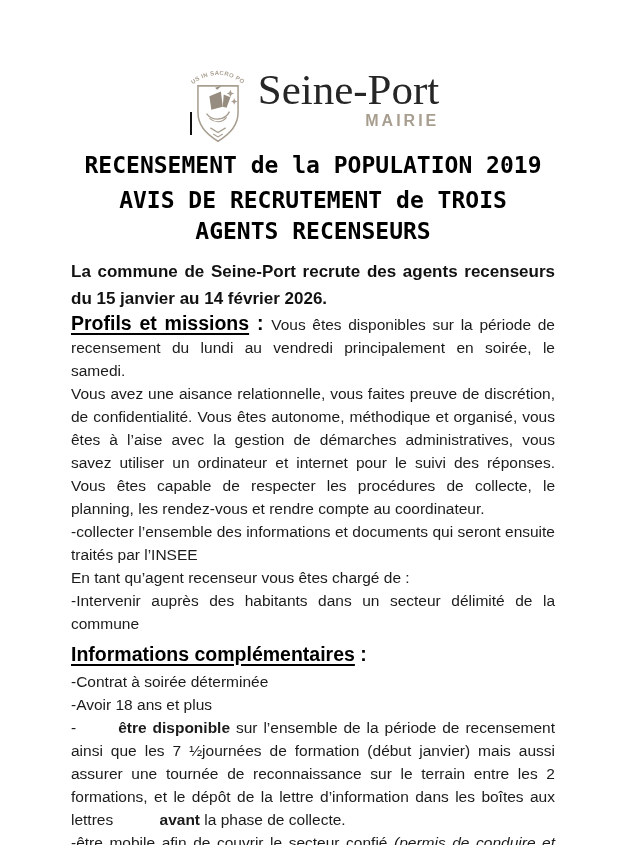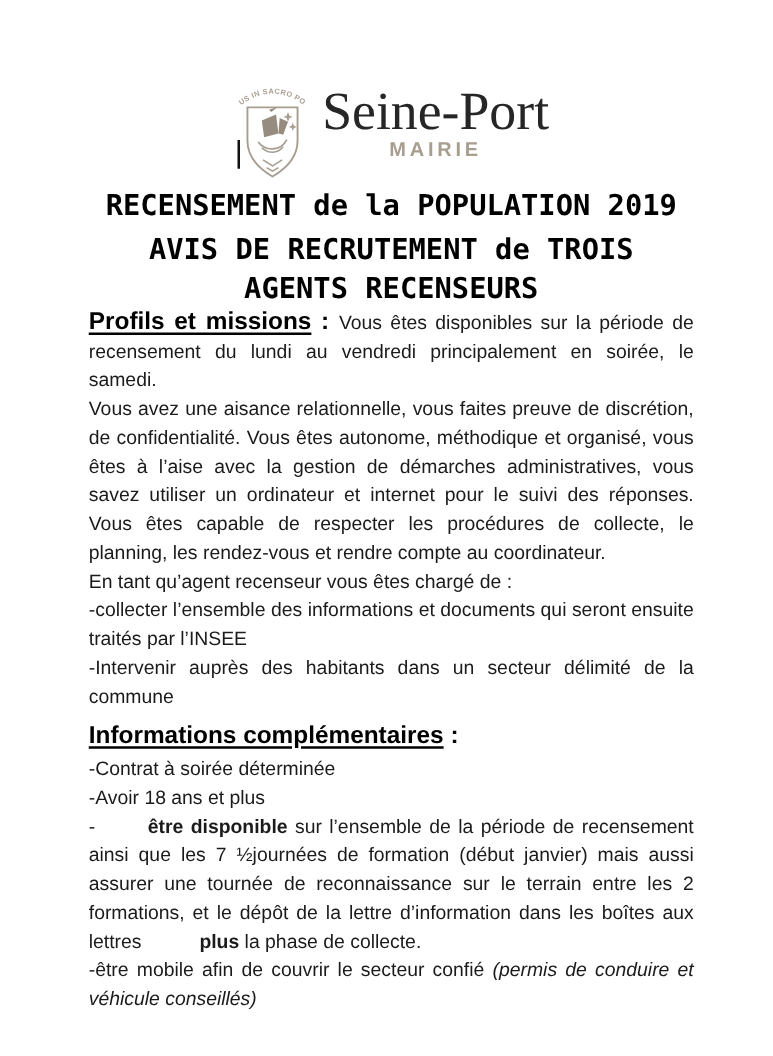--- a/index.html
+++ b/index.html
@@ -22,21 +22,21 @@
   
   .logo-row{display:flex;justify-content:center;align-items:flex-start;gap:9px;margin-top:62px;}
   .crest{color:var(--taupe);}
   .wordmark-col{margin-top:6px;}
   .wordmark{
     font-family:"Liberation Serif",serif;
     font-size:43px;line-height:1;color:#262626;letter-spacing:0;
   }
   .mairie{
     font-size:16px;font-weight:bold;letter-spacing:3px;
-    color:var(--taupe);text-align:center;margin-top:1px;
+    color:var(--taupe);text-align:right;margin-top:1px;
   }
   .text-cursor{position:absolute;left:190px;top:112px;width:2px;height:23px;background:#111;}
   
   .title-mono{
     font-family:"DejaVu Sans Mono",monospace;
     font-weight:bold;font-size:23px;line-height:1.32;
     text-align:center;color:#000;
   }
   .title-1{margin-top:4px;}
   .title-2{margin-top:5px;}
@@ -91,26 +91,27 @@
     </div>
   </div>
   <div class="text-cursor"></div>
 
   <div class="title-mono title-1">RECENSEMENT de la POPULATION 2019</div>
   <div class="title-mono title-2">
     <div>AVIS DE RECRUTEMENT de TROIS</div>
     <div>AGENTS RECENSEURS</div>
   </div>
 
+  <p class="intro">La commune de Seine-Port recrute des agents recenseurs du 15 janvier au 14 février 2026.</p>
 
   <p class="body sect"><span class="h-inline">Profils et missions</span><span class="h-sep"> : </span><span>Vous êtes disponibles sur la période de recensement du lundi au vendredi principalement en soirée, le samedi.</span></p>
   <p class="body">Vous avez une aisance relationnelle, vous faites preuve de discrétion, de confidentialité. Vous êtes autonome, méthodique et organisé, vous êtes à l’aise avec la gestion de démarches administratives, vous savez utiliser un ordinateur et internet pour le suivi des réponses. Vous êtes capable de respecter les procédures de collecte, le planning, les rendez-vous et rendre compte au coordinateur.</p>
+  <p class="body">-collecter l’ensemble des informations et documents qui seront ensuite traités par l’INSEE</p>
   <p class="body">En tant qu’agent recenseur vous êtes chargé de :</p>
-  <p class="body">-collecter l’ensemble des informations et documents qui seront ensuite traités par l’INSEE</p>
   <p class="body">-Intervenir auprès des habitants dans un secteur délimité de la commune</p>
 
   <p class="sect-heading"><span class="h-inline">Informations complémentaires</span><span> :</span></p>
   <p class="body">-Contrat à soirée déterminée</p>
   <p class="body">-Avoir 18 ans et plus</p>
-  <p class="body"><span>-</span><b class="seg">être disponible</b><span> sur l’ensemble de la période de recensement ainsi que les 7 ½journées de formation (début janvier) mais aussi assurer une tournée de reconnaissance sur le terrain entre les 2 formations, et le dépôt de la lettre d’information dans les boîtes aux lettres </span><b class="seg">plus</b><span> la phase de collecte.</span></p>
+  <p class="body"><span>-</span><b class="seg">être disponible</b><span> sur l’ensemble de la période de recensement ainsi que les 7 ½journées de formation (début janvier) mais aussi assurer une tournée de reconnaissance sur le terrain entre les 2 formations, et le dépôt de la lettre d’information dans les boîtes aux lettres </span><b class="seg">avant</b><span> la phase de collecte.</span></p>
   <p class="body"><span>-être mobile afin de couvrir le secteur confié </span><i class="seg">(permis de conduire et véhicule conseillés)</i></p>
 
 </div>
 
 </body></html>

